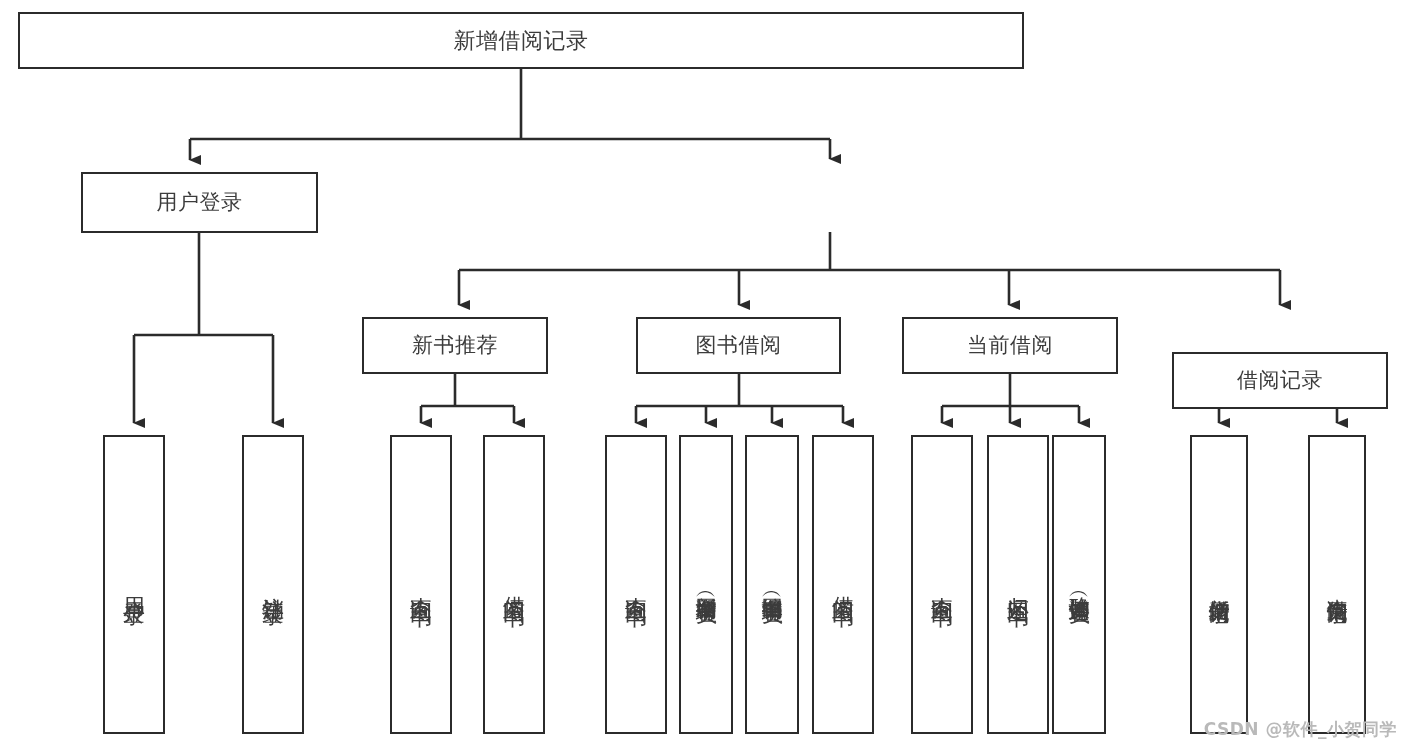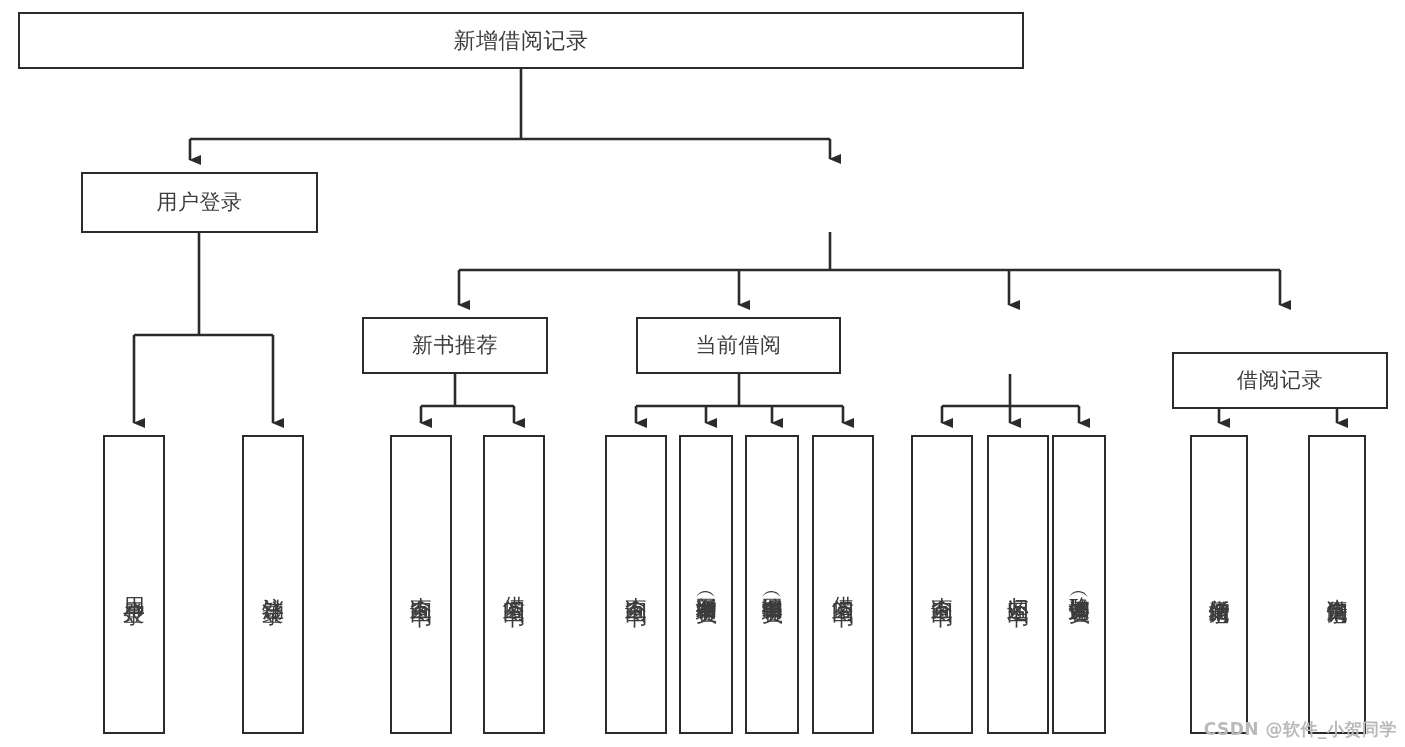--- a/index.html
+++ b/index.html
@@ -140,20 +140,23 @@
   </div>
 
   <div class="node horiz" style="left:81px; top:172px; width:237px; height:61px;">
     <span class="lbl">用户登录</span>
   </div>
 
   <div class="node horiz" style="left:362px; top:317px; width:186px; height:57px;">
     <span class="lbl">新书推荐</span>
   </div>
   <div class="node horiz" style="left:636px; top:317px; width:205px; height:57px;">
+    <span class="lbl">图书借阅</span>
+  </div>
+  <div class="node horiz" style="left:902px; top:317px; width:216px; height:57px;">
     <span class="lbl">当前借阅</span>
   </div>
   <div class="node horiz" style="left:1172px; top:317px; width:216px; height:57px;margin-top:35px;">
     <span class="lbl">借阅记录</span>
   </div>
 
   <div class="node vert" style="left:103px; top:435px; width:62px; height:299px;">
     <span class="lbl">用户登录</span>
   </div>
   <div class="node vert" style="left:242px; top:435px; width:62px; height:299px;">

